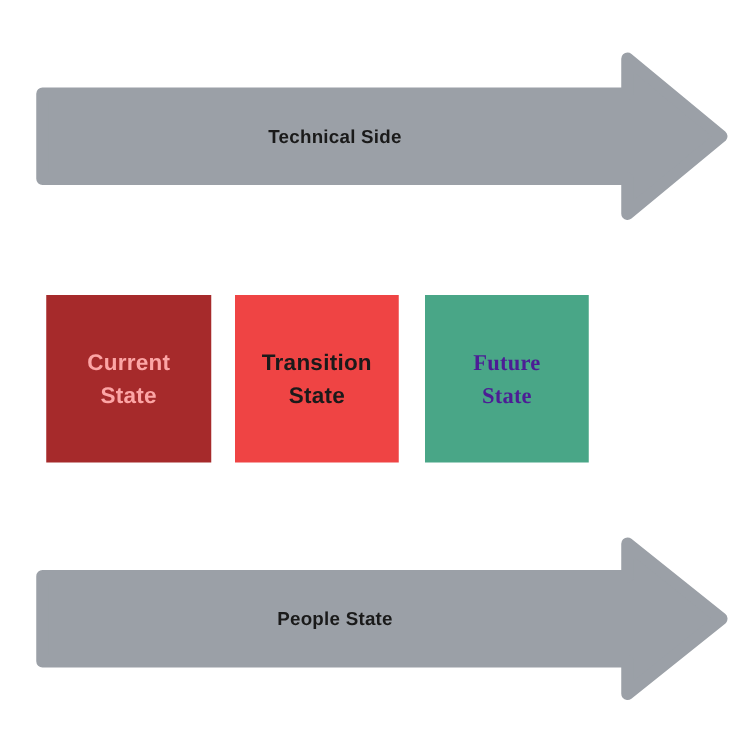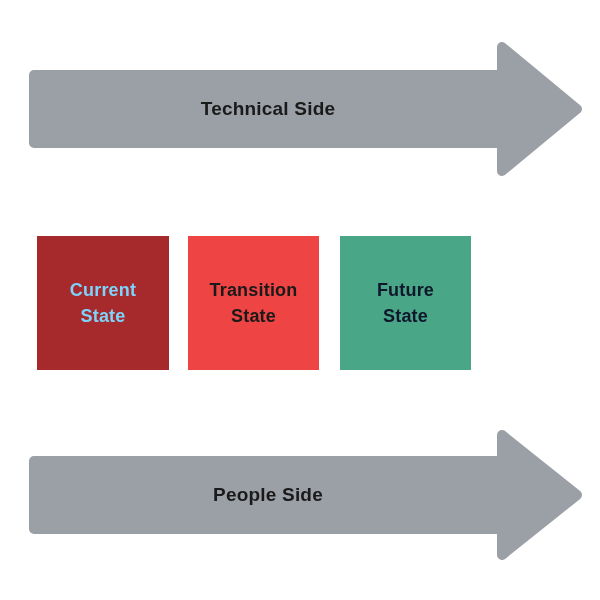--- a/index.html
+++ b/index.html
@@ -20,21 +20,21 @@
     left: 0;
     top: 0;
     width: 600px;
     height: 600px;
   }
   .arrow-label {
     position: absolute;
     display: flex;
     align-items: center;
     justify-content: center;
-    font-size: 19px;
+    font-size: 15px;
     font-weight: 600;
     letter-spacing: 0.2px;
   }
   .pos-technical-label { left: 29px; top: 70px;  width: 478px; height: 78px; }
   .pos-people-label    { left: 29px; top: 456px; width: 478px; height: 78px; }
   .state-box {
     position: absolute;
     top: 236px;
     height: 134px;
     display: flex;
@@ -58,30 +58,30 @@
 
 <div class="canvas">
 
   <svg class="layer" width="600" height="600" viewBox="0 0 600 600">
     <polygon points="34,75 502,75 502,47 577,109 502,171 502,143 34,143" stroke-width="10" stroke-linejoin="round" fill="#9BA0A7" stroke="#9BA0A7"></polygon>
     <polygon points="34,461 502,461 502,435 577,495 502,555 502,529 34,529" stroke-width="10" stroke-linejoin="round" fill="#9BA0A7" stroke="#9BA0A7"></polygon>
   </svg>
 
   <div class="arrow-label pos-technical-label" style="color: rgb(26, 26, 26);">Technical Side</div>
 
-  <div class="arrow-label pos-people-label" style="color: rgb(26, 26, 26);">People Side</div>
+  <div class="arrow-label pos-people-label" style="color: rgb(26, 26, 26);">People State</div>
 
   <div class="state-box pos-current" style="background-color: rgb(166, 42, 43);">
-    <span class="state-label" style="color: #7dd3fc;">Current
+    <span class="state-label" style="color: #fca5a5;">Current
 State</span>
   </div>
 
   <div class="state-box pos-transition" style="background-color: #ef4444;">
     <span class="state-label" style="color: rgb(26, 26, 26);">Transition
 State</span>
   </div>
 
   <div class="state-box pos-future" style="background-color: rgb(73, 166, 135);">
-    <span class="state-label" style="color: #0f172a;">Future
+    <span class="state-label" style="color: #4c1d95; font-family: Liberation Serif, serif;">Future
 State</span>
   </div>
 
 </div>
 
 </body></html>

